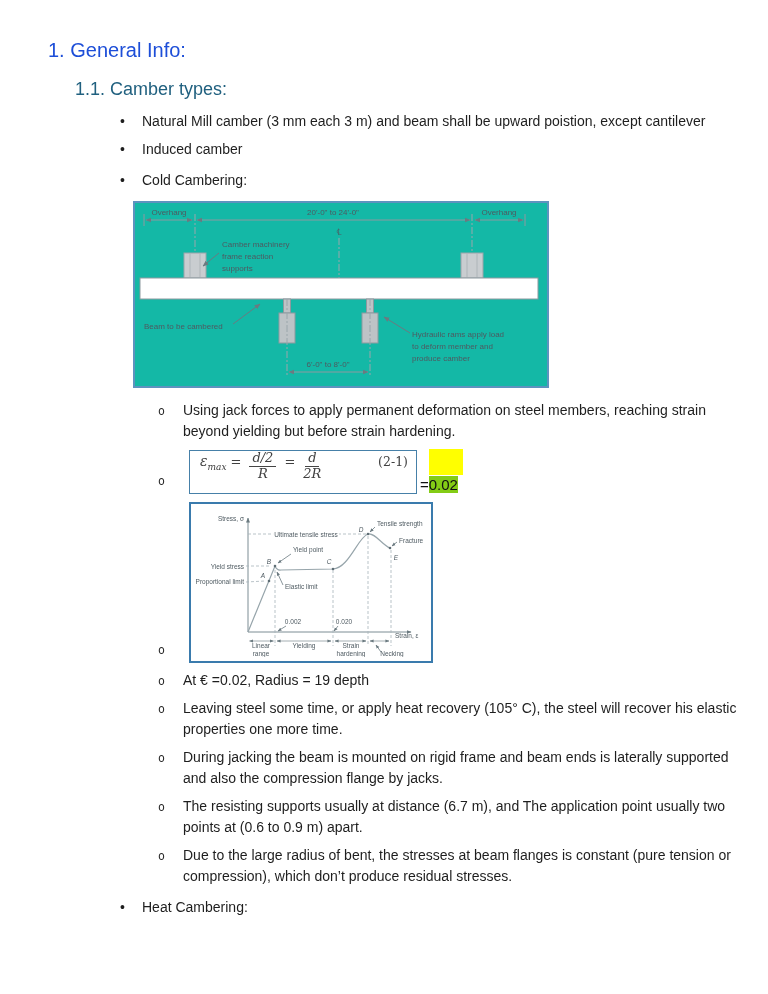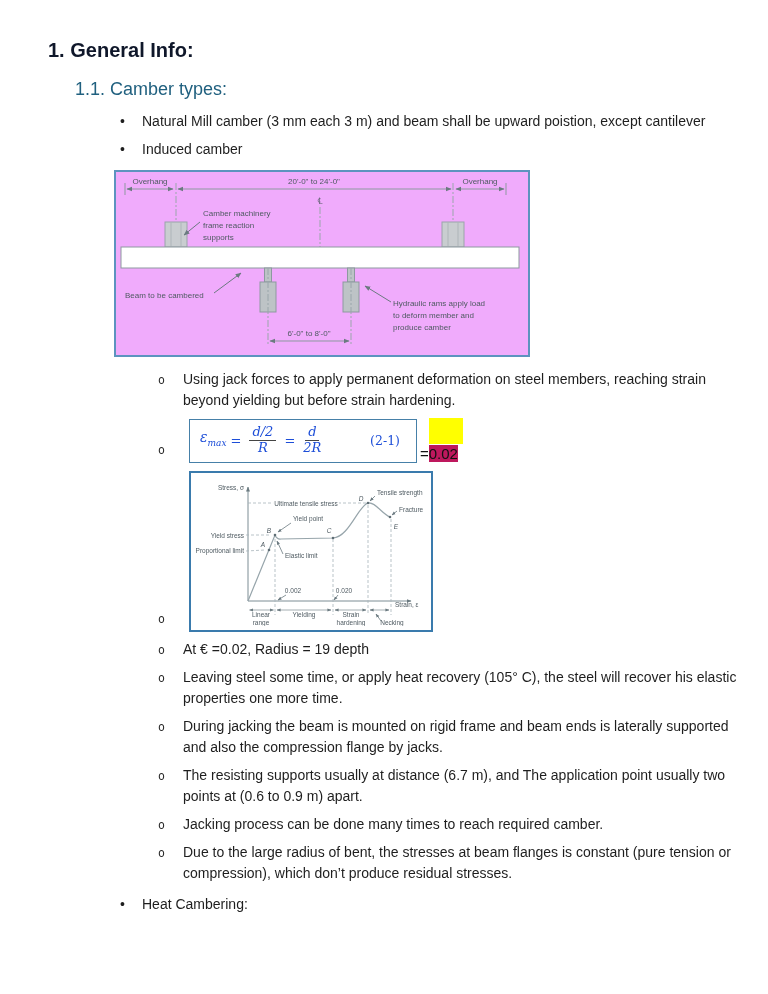--- a/index.html
+++ b/index.html
@@ -11,52 +11,55 @@
   ul.l1{margin-top:10px;}
   ul.l2{margin-top:12px;}
   li{position:relative;font-size:14px;line-height:21px;margin-top:7px;}
   li.l1{padding-left:94px;max-width:655px;}
   li.l1::before{content:"\2022";position:absolute;left:72px;top:0;font-size:14px;color:#1e1e1e;}
   li.l2{padding-left:135px;max-width:700px;}
   li.l2 .txt{display:inline-block;max-width:564px;vertical-align:top;}
   li.l2::before{content:"o";position:absolute;left:110px;top:1px;font-family:"DejaVu Sans Mono",monospace;font-size:11.5px;color:#2a2a2a;}
   li.l2.img-li::before{top:auto;bottom:2px;}
   
-  .fig-camber{width:412px;height:183px;border:2px solid #5d93bf;background:#f0abfc;margin:10px 0 0 66px;}
+  .fig-camber{width:412px;height:183px;border:2px solid #5d93bf;background:#14b8a6;margin:10px 0 0 85px;}
   
   .formula-row{display:flex;align-items:flex-end;margin-left:6px;margin-top:2px;}
-  .formula-box{width:228px;height:44px;border:1.5px solid #4680a8;background:#fff;display:flex;align-items:center;font-family:"DejaVu Serif",serif;font-style:italic;font-size:13px;color:#1d4ed8;padding:0 16px 0 10px;box-sizing:border-box;}
+  .formula-box{width:228px;height:44px;border:1.5px solid #4680a8;background:#fff;display:flex;font-family:"DejaVu Serif",serif;font-style:italic;font-size:13px;color:#404040;padding:0 8px 0 10px;box-sizing:border-box;}
   .formula-box .eps{font-size:14px;}
   .formula-box sub{font-size:9px;font-style:italic;}
   .frac{display:inline-flex;flex-direction:column;align-items:center;line-height:1.15;margin:0 4px;}
   .frac .num{border-bottom:1px solid #444;padding:0 3px;}
   .eqnum{margin-left:auto;font-style:normal;font-size:12.5px;}
   .hl-col{display:flex;flex-direction:column;align-items:flex-start;margin-left:3px;}
   .hl-spacer{width:34px;height:26px;margin-left:9px;margin-bottom:0;}
   .hl-line{font-size:15px;line-height:19px;color:#111;}
   
   .fig-stress{width:240px;height:157px;border:2px solid #3a7bad;background:#fff;margin-left:6px;margin-top:8px;}
   svg text{font-family:"Liberation Sans",sans-serif;}
   .figtext{fill:#4e5a61;}
 </style>
 </head>
 <body>
 
 <div class="page">
 
-  <h1 style="color: #0f172a; font-weight: bold;">1. General Info:</h1>
+  <h1 style="color: #1d4ed8;">1. General Info:</h1>
 
   <h2 style="color: rgb(32, 96, 127);">1.1. Camber types:</h2>
 
   <ul class="l1">
     <li class="l1"><span class="txt">Natural Mill camber (3 mm each 3 m) and beam shall be upward poistion, except cantilever</span></li>
     <li class="l1"><span class="txt">Induced camber</span></li>
   </ul>
 
 
+  <ul class="l1">
+    <li class="l1"><span class="txt">Cold Cambering:</span></li>
+  </ul>
 
   <div class="fig-camber">
     <svg width="408" height="179" viewBox="0 0 408 179">
       <defs>
         <marker id="arr1" viewBox="0 0 10 10" refX="9" refY="5" markerWidth="6" markerHeight="6" orient="auto-start-reverse">
           <path d="M0,1 L10,5 L0,9 z" fill="#6b7a80"></path>
         </marker>
       </defs>
 
       <line x1="9" y1="11" x2="9" y2="23" stroke="#8d999f" stroke-width="1"></line>
@@ -123,21 +126,21 @@
             </span>
           <span style="margin:0 4px;">=</span>
           <span class="frac">
               <span class="num">d</span>
               <span class="den">2R</span>
             </span>
           <span class="eqnum">(2-1)</span>
         </div>
         <div class="hl-col">
           <div class="hl-spacer" style="background: rgb(255, 255, 0);"></div>
-          <div class="hl-line"><span>=</span><span class="hl" style="background: #be185d;">0.02</span></div>
+          <div class="hl-line"><span>=</span><span class="hl" style="background: #84cc16;">0.02</span></div>
         </div>
       </div>
     </li>
 
     <li class="l2 img-li">
 
       <div class="fig-stress">
         <svg width="236" height="153" viewBox="0 0 236 153">
           <defs>
             <marker id="arr2" viewBox="0 0 10 10" refX="9" refY="5" markerWidth="5" markerHeight="5" orient="auto-start-reverse">
@@ -201,21 +204,20 @@
           <text x="201" y="151.5" font-size="6.5" text-anchor="middle" class="figtext">Necking</text>
           <line x1="190" y1="148" x2="185" y2="141" stroke="#6b7a80" stroke-width="0.8" marker-end="url(#arr2)"></line>
         </svg>
       </div>
     </li>
 
     <li class="l2"><span class="txt">At € =0.02, Radius = 19 depth</span></li>
     <li class="l2"><span class="txt">Leaving steel some time, or apply heat recovery (105° C), the steel will recover his elastic properties one more time.</span></li>
     <li class="l2"><span class="txt">During jacking the beam is mounted on rigid frame and beam ends is laterally supported and also the compression flange by jacks.</span></li>
     <li class="l2"><span class="txt">The resisting supports usually at distance (6.7 m), and The application point usually two points at (0.6 to 0.9 m) apart.</span></li>
-    <li class="l2"><span class="txt">Jacking process can be done many times to reach required camber.</span></li>
     <li class="l2"><span class="txt">Due to the large radius of bent, the stresses at beam flanges is constant (pure tension or compression), which don’t produce residual stresses.</span></li>
   </ul>
 
   <ul class="l1">
     <li class="l1"><span class="txt">Heat Cambering:</span></li>
   </ul>
 
 </div>
 
 </body></html>

